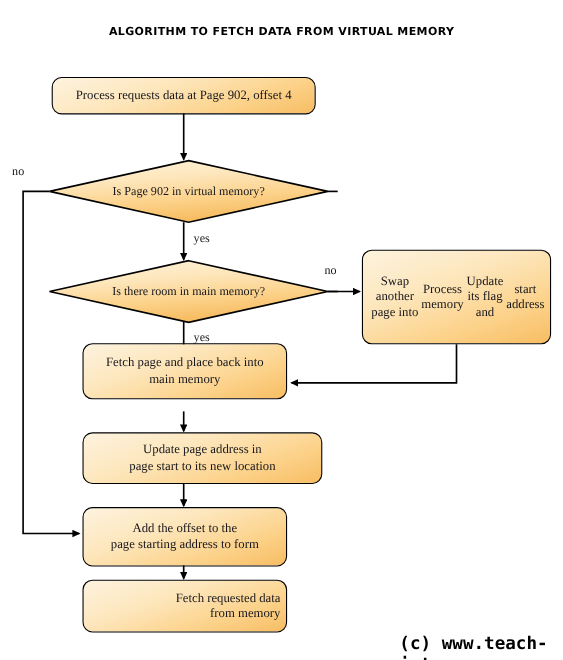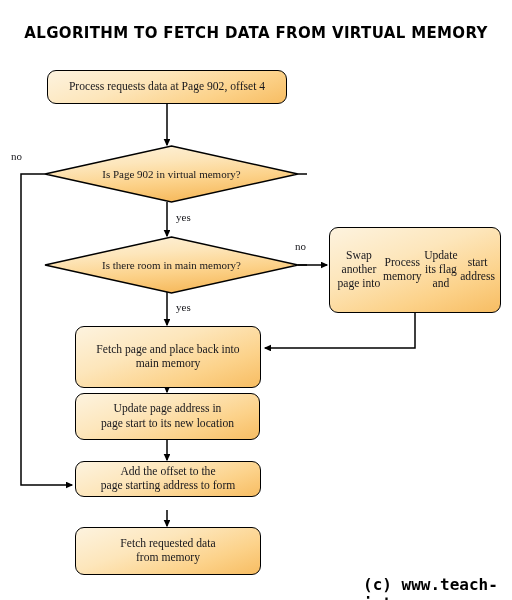--- a/index.html
+++ b/index.html
@@ -24,21 +24,21 @@
     height: 600px;
   }
 
   .title {
     position: absolute;
     left: 0;
     top: 24px;
     width: 512px;
     text-align: center;
     font-family: "DejaVu Sans", sans-serif;
-    font-size: 15px;
+    font-size: 10px;
     font-weight: bold;
     letter-spacing: 0.35px;
     color: #000000;
   }
 
   .node {
     position: absolute;
     box-sizing: border-box;
     display: flex;
     align-items: center;
@@ -155,36 +155,36 @@
   <div class="diamond-label">Is there room in main memory?</div>
 </div>
 
 <div class="node" style="left:329px; top:227px; width:172px; height:86px; flex-direction:row;">
   <span>Swap another page into</span>
   <span>Process memory</span>
   <span>Update its flag and</span>
   <span>start address</span>
 </div>
 
-<div class="node" style="left:75px; top:326px; width:186px; height:62px; flex-direction:column;">
+<div class="node" style="left:75px; top:312px; width:186px; height:51px; flex-direction:column;">
   <span>Fetch page and place back into</span>
   <span>main memory</span>
 </div>
 
-<div class="node" style="left:75px; top:393px; width:185px; height:47px; flex-direction:column;">
+<div class="node" style="left:75px; top:393px; width:218px; height:47px; flex-direction:column;">
   <span>Update page address in</span>
   <span>page start to its new location</span>
 </div>
 
-<div class="node" style="left:75px; top:461px; width:186px; height:36px; flex-direction:column;">
+<div class="node" style="left:75px; top:461px; width:186px; height:54px; flex-direction:column;">
   <span>Add the offset to the</span>
   <span>page starting address to form</span>
 </div>
 
-<div class="node" style="left:75px; top:527px; width:186px; height:48px; flex-direction:column;">
+<div class="node" style="left:75px; top:527px; width:186px; height:48px; flex-direction:column;align-items:flex-end;">
   <span>Fetch requested data</span>
   <span>from memory</span>
 </div>
 
 <div class="edge-label" style="left:11px; top:150px;">no</div>
 
 <div class="edge-label" style="left:176px; top:211px;">yes</div>
 
 <div class="edge-label" style="left:295px; top:240px;">no</div>
 

